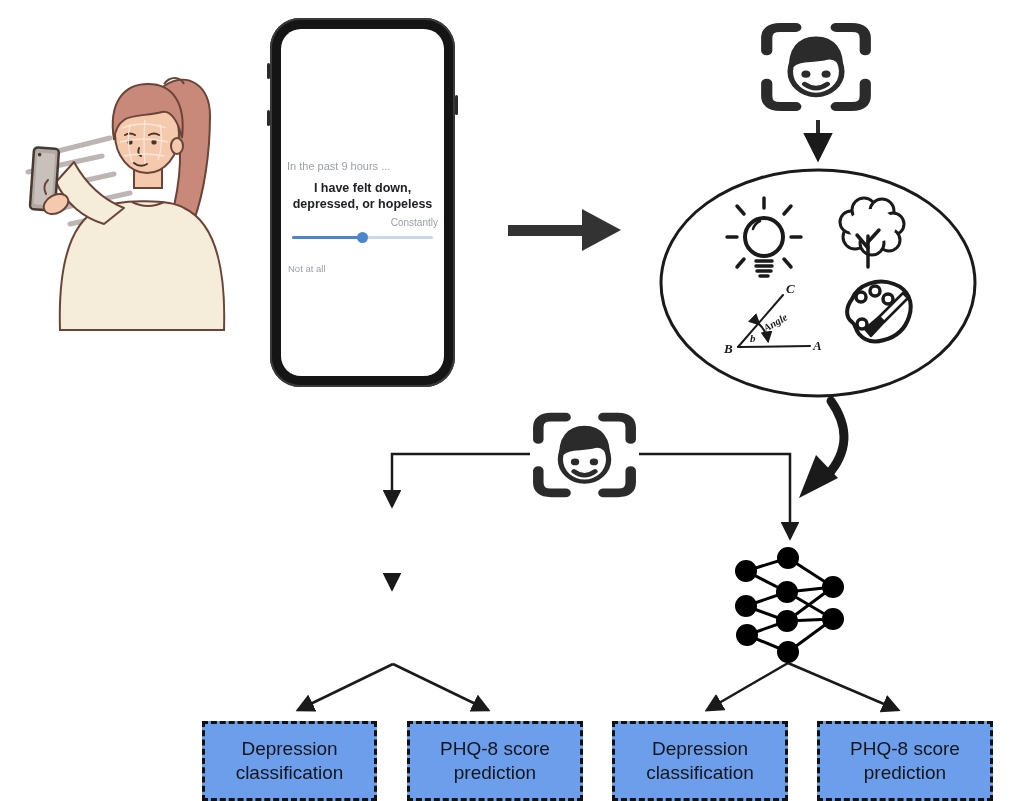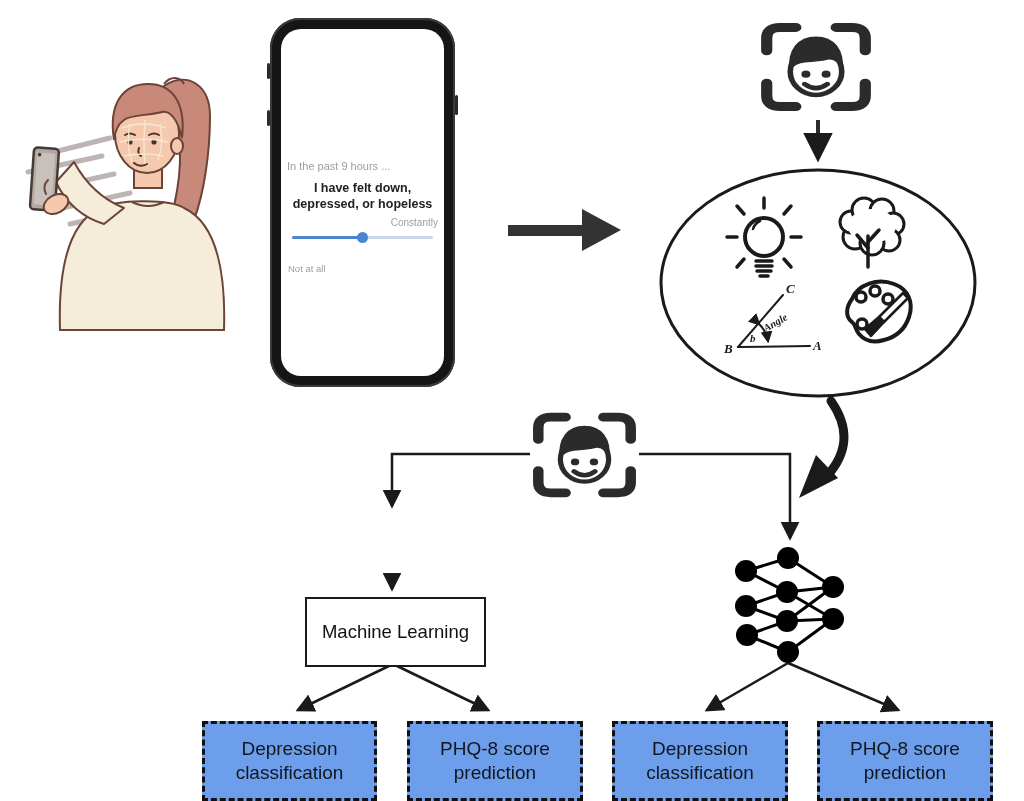--- a/index.html
+++ b/index.html
@@ -228,19 +228,18 @@
   <div class="intro">In the past 9 hours ...</div>
   <div class="question">I have felt down, depressed, or hopeless</div>
   <div class="maxlab">Constantly</div>
   <div class="track">
     <div class="fill" style="width: 50%;"></div>
     <div class="thumb" style="left: calc(50% - 5.5px);"></div>
   </div>
   <div class="minlab">Not at all</div>
 </div>
 
-<div class="wbox ml">Machine Learning</div>
 <div class="obox ob1" style="background: rgb(109, 158, 235);">Depression classification</div>
 <div class="obox ob2" style="background: rgb(109, 158, 235);">PHQ-8 score prediction</div>
 <div class="obox ob3" style="background: rgb(109, 158, 235);">Depression classification</div>
 <div class="obox ob4" style="background: rgb(109, 158, 235);">PHQ-8 score prediction</div>
 
 </div>
 
 </body></html>

